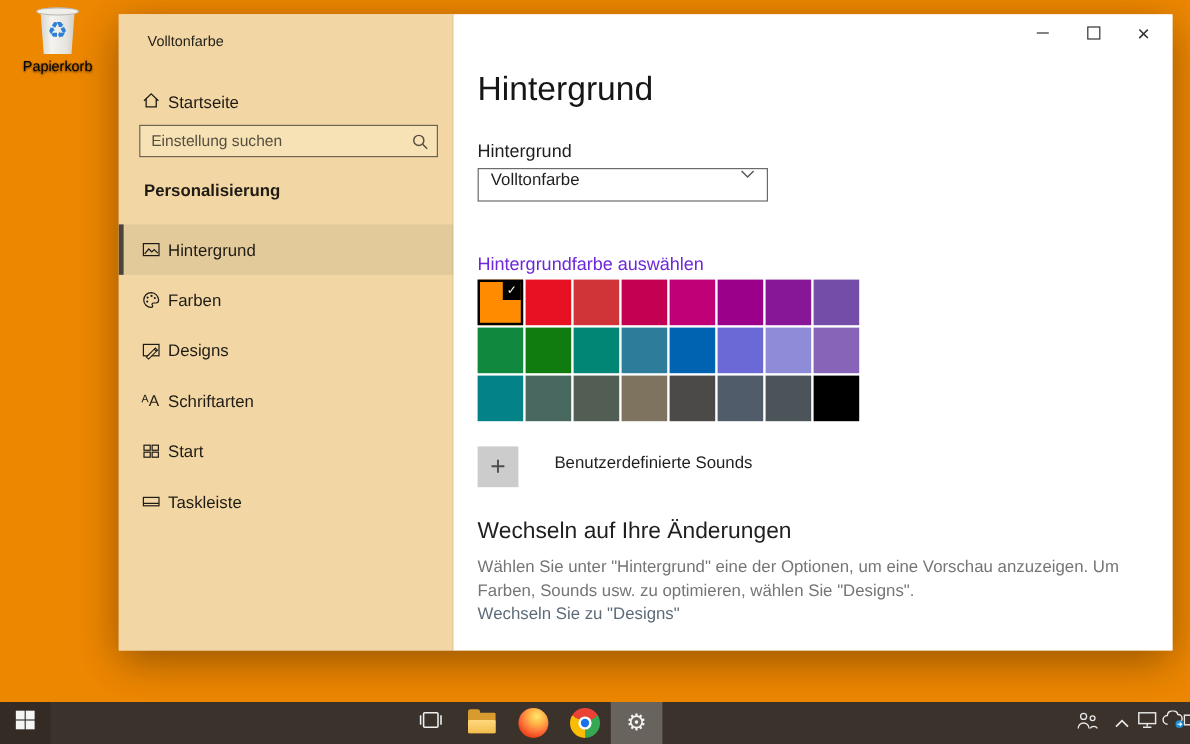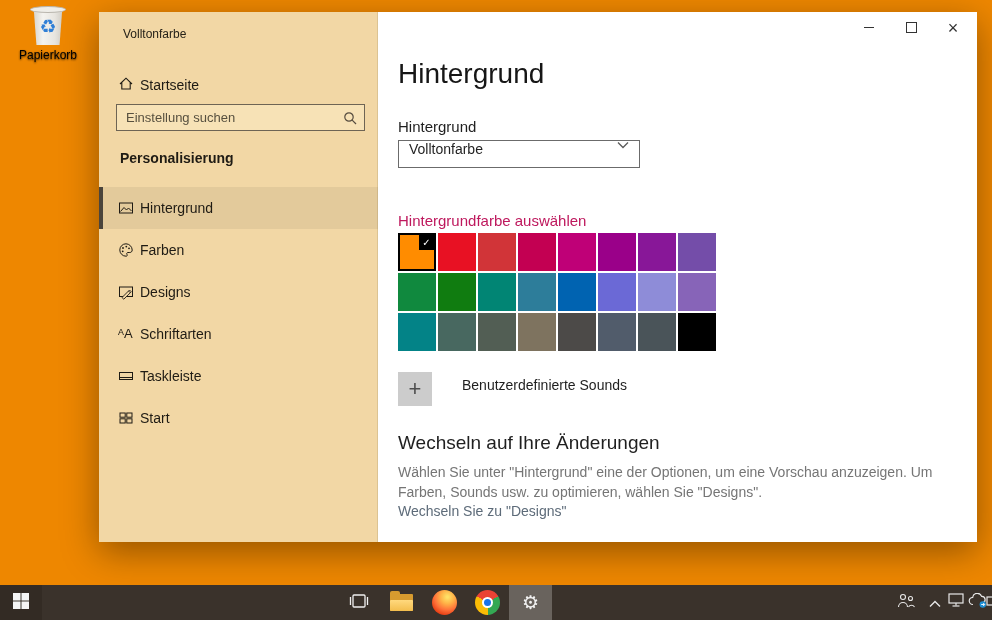--- a/index.html
+++ b/index.html
@@ -48,21 +48,21 @@
   .cap-btn{width:42px;height:31px;display:flex;align-items:center;justify-content:center;cursor:pointer;color:#333;}
   .glyph-min{display:block;width:10px;height:0;border-top:1px solid #333;}
   .glyph-max{display:block;width:9px;height:9px;border:1px solid #333;}
   .glyph-close{font-size:18px;line-height:18px;color:#333;}
   .page-title{position:absolute;left:20px;top:46px;font-size:28px;font-weight:300;color:#161616;}
   .bg-label{position:absolute;left:20px;top:106px;font-size:15px;color:#1f1f1f;}
   .dropdown{position:absolute;left:20px;top:128px;width:242px;height:28px;box-sizing:border-box;
     border:1px solid #6b6b6b;display:flex;align-items:flex-start;cursor:pointer;background:#fff;}
   .dropdown .dd-value{flex:1;padding-left:10px;font-size:14px;color:#1f1f1f;}
   .dropdown .dd-chev{padding-right:10px;display:flex;}
-  .color-label{position:absolute;left:20px;top:200px;font-size:15px;color:#be185d;}
+  .color-label{position:absolute;left:20px;top:200px;font-size:15px;color:#6d28d9;}
   .grid{position:absolute;left:20px;top:221px;display:grid;grid-template-columns:repeat(8,38px);
     grid-auto-rows:38px;gap:2px;}
   .swatch{position:relative;width:38px;height:38px;cursor:pointer;}
   .swatch.selected{outline:2px solid #000;outline-offset:-2px;}
   .swatch-check{display:none;}
   .swatch.selected .swatch-check{position:absolute;top:2px;right:2px;width:15px;height:15px;
     background:#000;color:#fff;font-size:10px;display:flex;align-items:center;justify-content:center;}
   .custom-row{position:absolute;left:20px;top:360px;display:flex;align-items:flex-start;cursor:pointer;}
   .custom-sq{width:34px;height:34px;background:#cccccc;display:flex;align-items:center;justify-content:center;
     font-size:22px;font-weight:300;color:#4d4d4d;}
@@ -171,39 +171,39 @@
           </span>
           <span class="nav-lbl">Designs</span>
         </div>
         <div class="nav-item">
           <span class="nav-ico fonts-glyph">ᴬA</span>
           <span class="nav-lbl">Schriftarten</span>
         </div>
         <div class="nav-item">
           <span class="nav-ico">
             <svg width="16" height="16" viewBox="0 0 16 16">
-                <rect x="1.5" y="4.5" width="13" height="7" fill="none" stroke="#1f1b14"></rect>
-                <line x1="1.5" y1="9.5" x2="14.5" y2="9.5" stroke="#1f1b14"></line>
-              </svg>
-          </span>
-          <span class="nav-lbl">Taskleiste</span>
-        </div>
-        <div class="nav-item">
-          <span class="nav-ico">
-            <svg width="16" height="16" viewBox="0 0 16 16">
                 <g fill="none" stroke="#1f1b14">
                   <rect x="2" y="3" width="5.2" height="4.2"></rect>
                   <rect x="8.8" y="3" width="5.2" height="4.2"></rect>
                   <rect x="2" y="8.8" width="5.2" height="4.2"></rect>
                   <rect x="8.8" y="8.8" width="5.2" height="4.2"></rect>
                 </g>
               </svg>
           </span>
           <span class="nav-lbl">Start</span>
         </div>
+        <div class="nav-item">
+          <span class="nav-ico">
+            <svg width="16" height="16" viewBox="0 0 16 16">
+                <rect x="1.5" y="4.5" width="13" height="7" fill="none" stroke="#1f1b14"></rect>
+                <line x1="1.5" y1="9.5" x2="14.5" y2="9.5" stroke="#1f1b14"></line>
+              </svg>
+          </span>
+          <span class="nav-lbl">Taskleiste</span>
+        </div>
       </div>
     </div>
 
     <div class="content">
       <div class="caption">
         <div class="cap-btn">
             <span class="glyph-min"></span>
           </div>
         <div class="cap-btn">
             <span class="glyph-max"></span>

